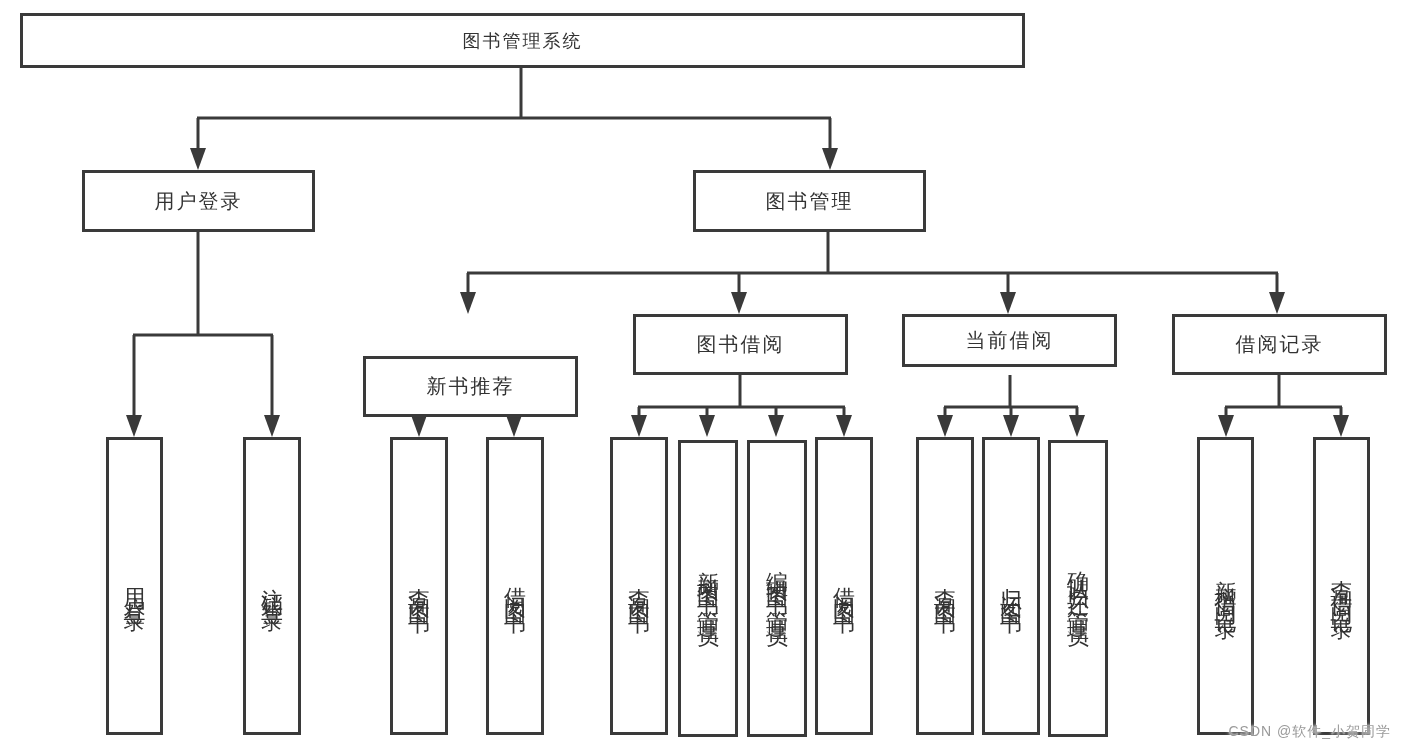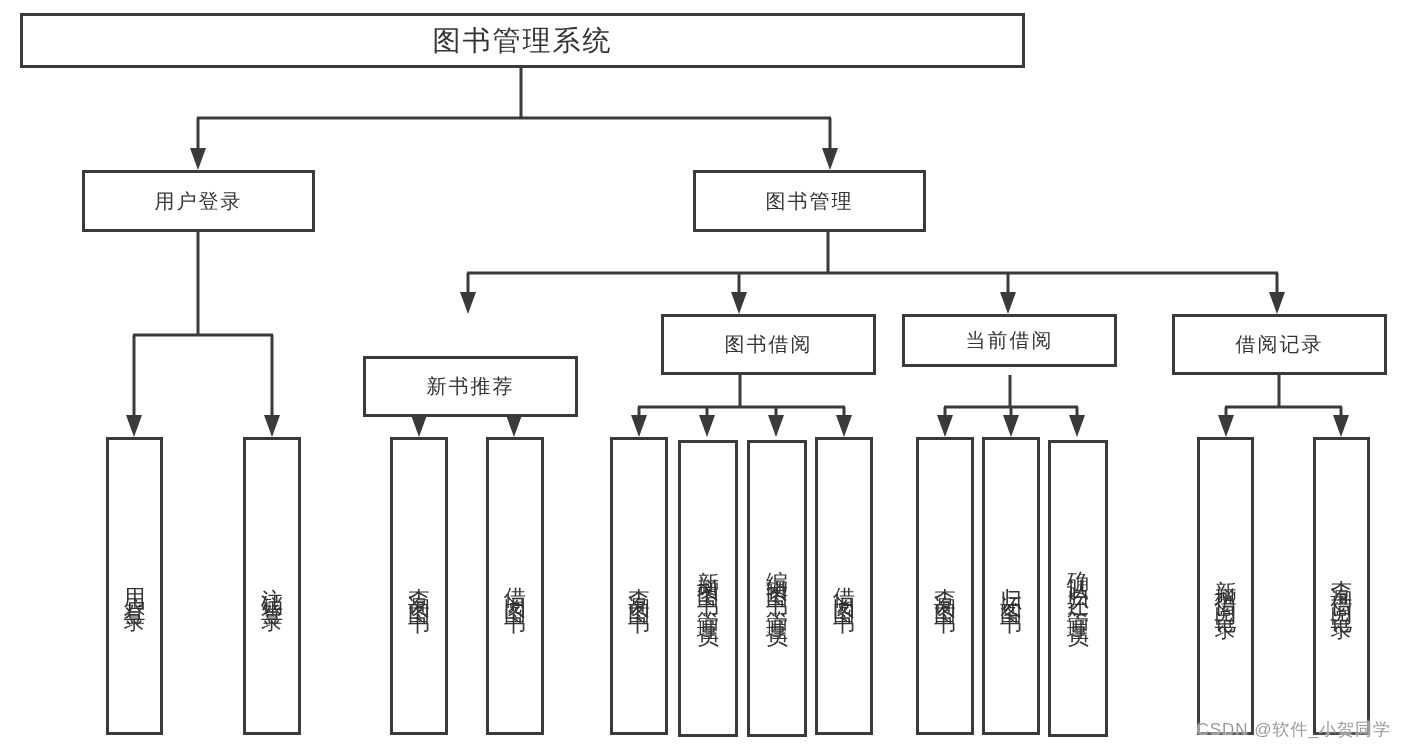--- a/index.html
+++ b/index.html
@@ -34,39 +34,39 @@
     color: #333333;
     z-index: 2;
   }
   .hlabel {
     font-size: 20px;
     letter-spacing: 2px;
     white-space: nowrap;
     color: #333333;
   }
   .root-label {
-    font-size: 28px;
+    font-size: 18px;
     letter-spacing: 2px;
     white-space: nowrap;
     color: #333333;
   }
   .vlabel {
     writing-mode: vertical-rl;
     text-orientation: mixed;
     font-size: 22px;
     letter-spacing: 8px;
     line-height: 1;
     color: #333333;
     white-space: nowrap;
   }
   #watermark {
     position: absolute;
     right: 14px;
     bottom: 6px;
-    font-size: 17px;
+    font-size: 14px;
     color: #9a9a9a;
     letter-spacing: 1px;
     white-space: nowrap;
     z-index: 3;
     text-shadow: 0 0 2px #ffffff, 0 0 4px #ffffff;
   }
 </style>
 </head>
 <body>
 
@@ -134,21 +134,21 @@
   <div class="box" style="left:82px; top:170px; width:233px; height:62px;">
     <span class="hlabel">用户登录</span>
   </div>
   <div class="box" style="left:693px; top:170px; width:233px; height:62px;">
     <span class="hlabel">图书管理</span>
   </div>
 
   <div class="box" style="left:363px; top:314px; width:215px; height:61px;margin-top:42px;">
     <span class="hlabel">新书推荐</span>
   </div>
-  <div class="box" style="left:661px; top:314px; width:215px; height:61px;">
+  <div class="box" style="left:633px; top:314px; width:215px; height:61px;">
     <span class="hlabel">图书借阅</span>
   </div>
   <div class="box" style="left:902px; top:314px; width:215px; height:53px;">
     <span class="hlabel">当前借阅</span>
   </div>
   <div class="box" style="left:1172px; top:314px; width:215px; height:61px;">
     <span class="hlabel">借阅记录</span>
   </div>
 
   <div class="box" style="left:106px; top:437px; width:57px; height:298px;">

